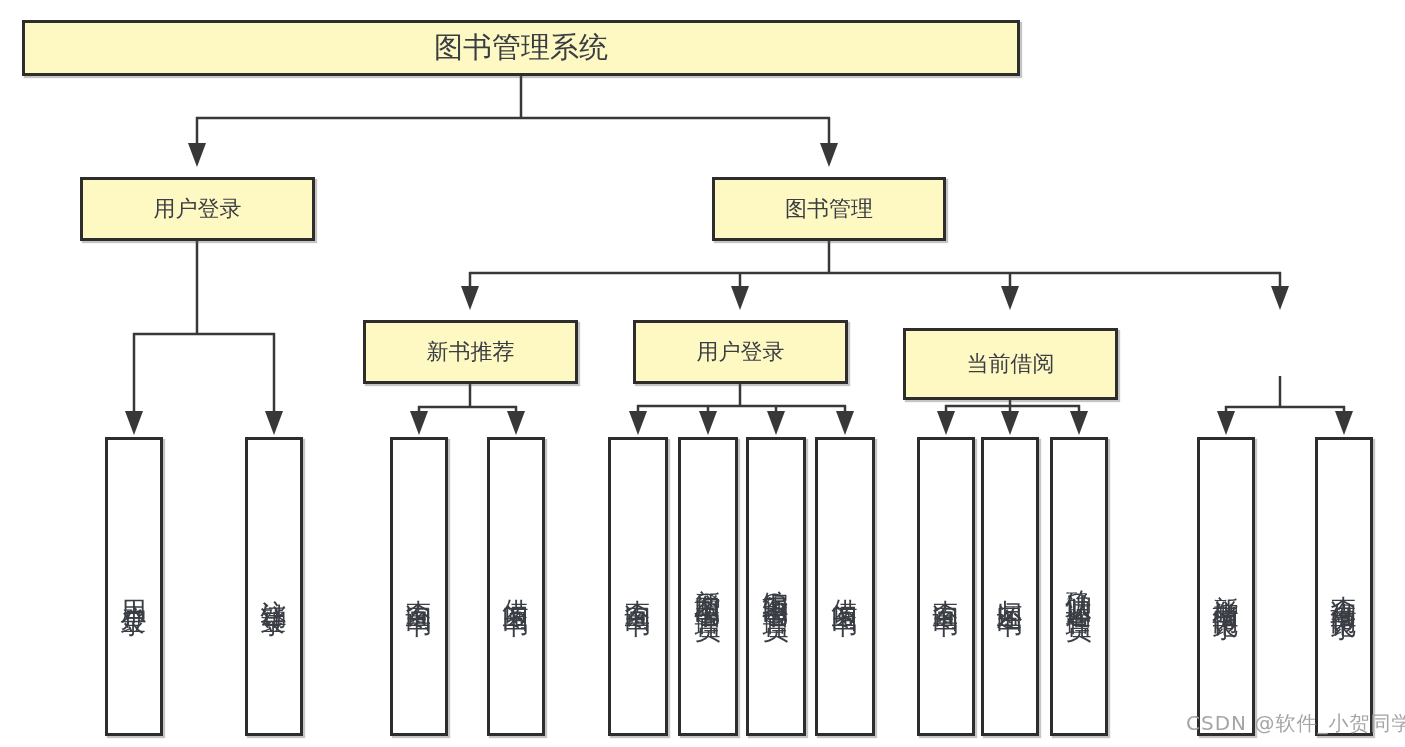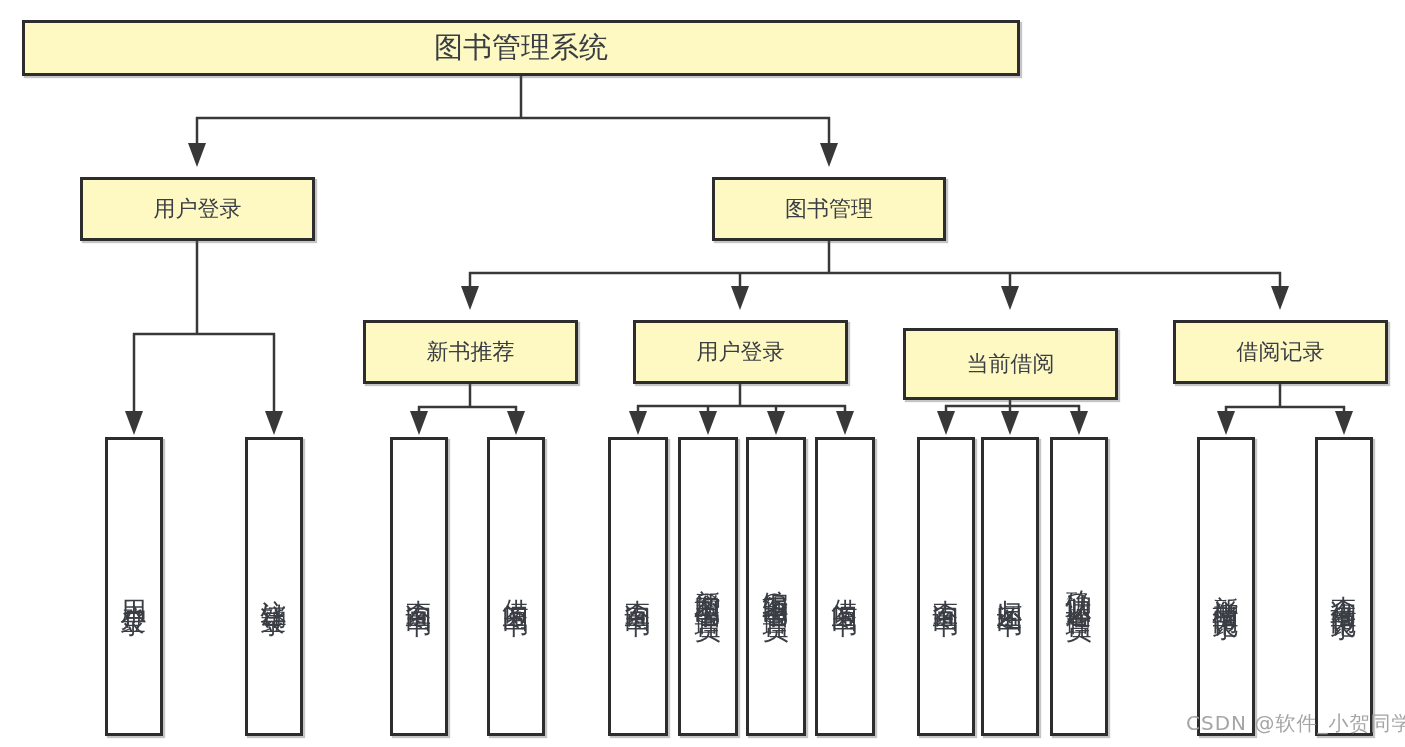--- a/index.html
+++ b/index.html
@@ -146,21 +146,20 @@
   </svg>
 
   <div class="hbox root-box" style="left:22px; top:12px; width:998px; height:56px;">图书管理系统</div>
 
   <div class="hbox mid-box" style="left:80px; top:169px; width:235px; height:64px;">用户登录</div>
   <div class="hbox mid-box" style="left:363px; top:312px; width:215px; height:64px;">新书推荐</div>
 
   <div class="hbox mid-box" style="left:712px; top:169px; width:234px; height:64px;">图书管理</div>
   <div class="hbox mid-box" style="left:633px; top:312px; width:215px; height:64px;">用户登录</div>
   <div class="hbox mid-box" style="left:903px; top:320px; width:215px; height:72px;">当前借阅</div>
-  <div class="hbox mid-box" style="left:1173px; top:312px; width:215px; height:64px;">借阅记录</div>
 
   <div class="vbox" style="left:105px; top:437px; width:58px; height:299px;">用户登录</div>
   <div class="vbox" style="left:245px; top:437px; width:58px; height:299px;">注销登录</div>
 
   <div class="vbox" style="left:390px; top:437px; width:58px; height:299px;">查询图书</div>
   <div class="vbox" style="left:487px; top:437px; width:58px; height:299px;">借阅图书</div>
 
   <div class="vbox" style="left:608px; top:437px; width:60px; height:299px;">查询图书</div>
   <div class="vbox" style="left:678px; top:437px; width:60px; height:299px;">新增图书（管理员）</div>
   <div class="vbox" style="left:746px; top:437px; width:60px; height:299px;">编辑图书（管理员）</div>

